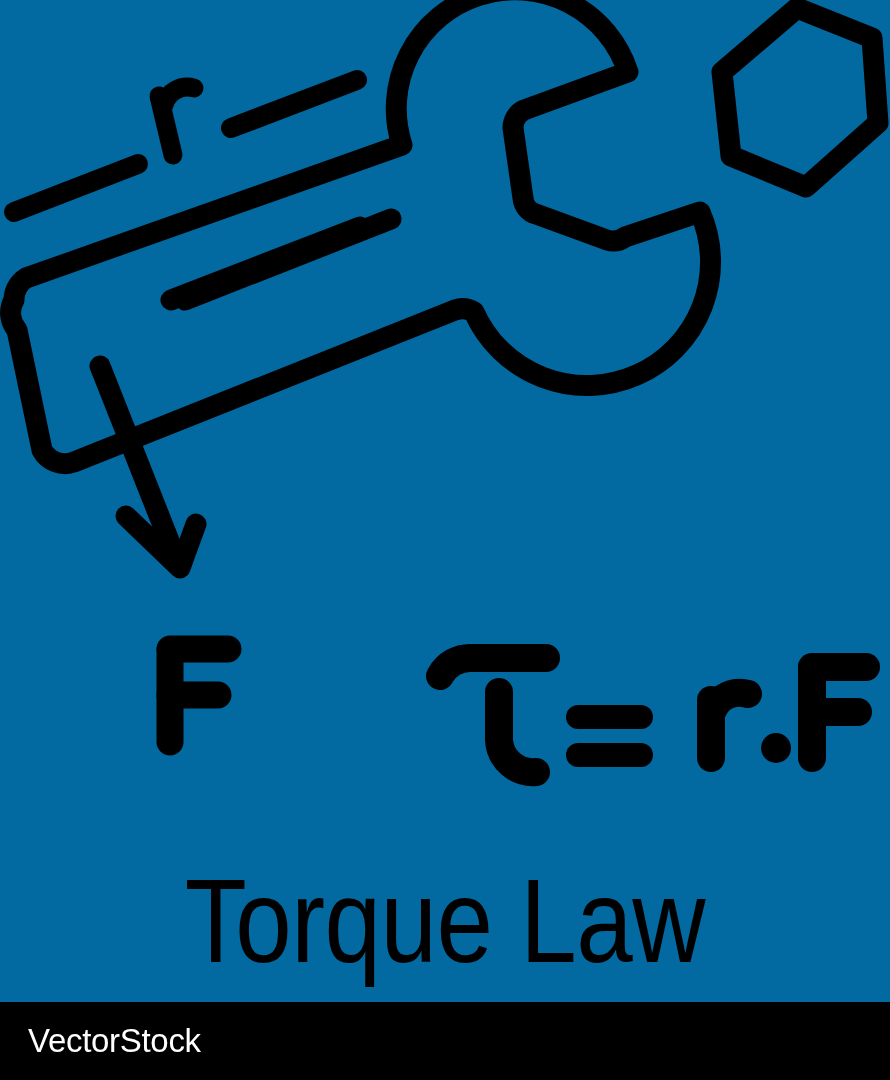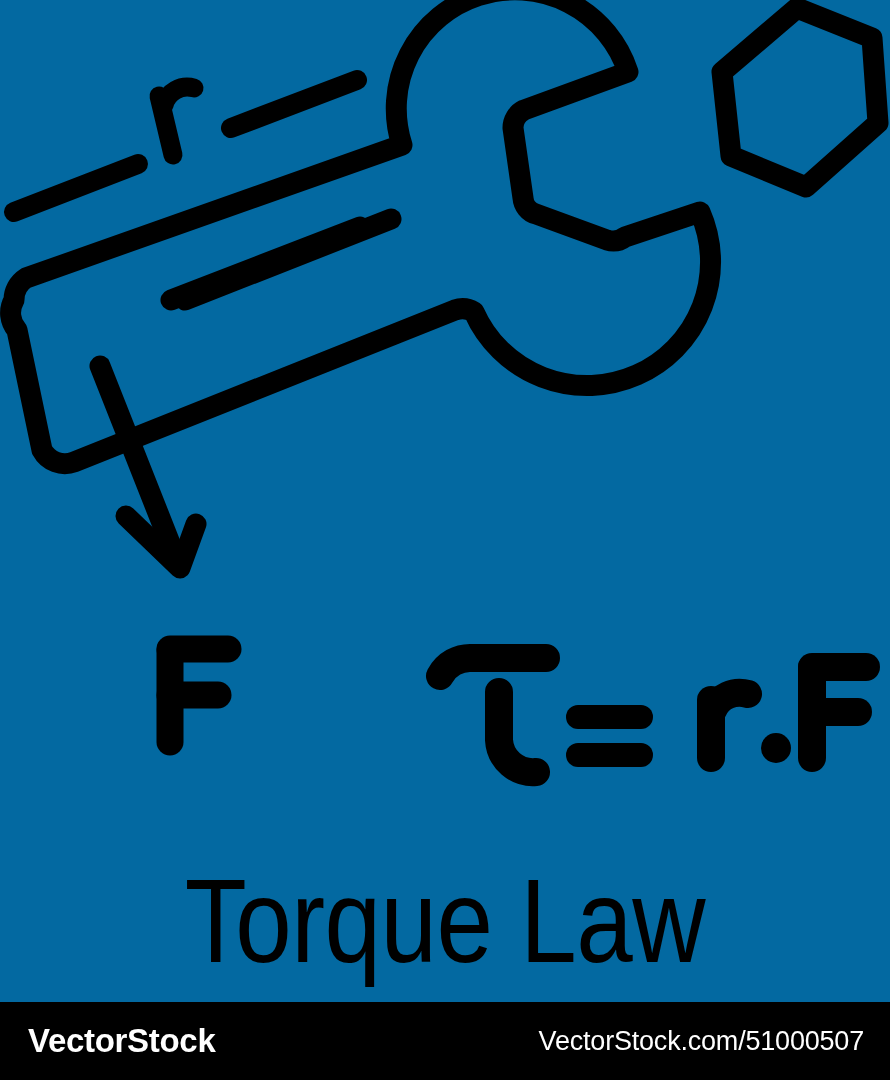--- a/index.html
+++ b/index.html
@@ -52,21 +52,21 @@
     display: flex;
     align-items: center;
     justify-content: space-between;
     box-sizing: border-box;
     padding: 0 26px 0 28px;
   }
   .brand {
     color: #ffffff;
     font-family: "Liberation Sans", sans-serif;
     font-size: 33px;
-    font-weight: 700;
+    font-weight: 400;
     letter-spacing: -0.3px;
     white-space: nowrap;
   }
   .brand-url {
     color: #ffffff;
     font-family: "Liberation Sans", sans-serif;
     font-size: 27px;
     font-weight: 400;
     letter-spacing: -0.2px;
     white-space: nowrap;
@@ -156,16 +156,15 @@
         <path d="M 812 712 L 858 712" fill="none" stroke="#000" stroke-width="28" stroke-linecap="round"></path>
       </g>
     </g>
 
   </svg>
 
   <div class="caption">Torque Law</div>
 
   <div id="footer">
     <span class="brand">VectorStock</span>
-    <span class="brand-url">VectorStock.com/51000507</span>
   </div>
 
 </div>
 
 </body></html>

